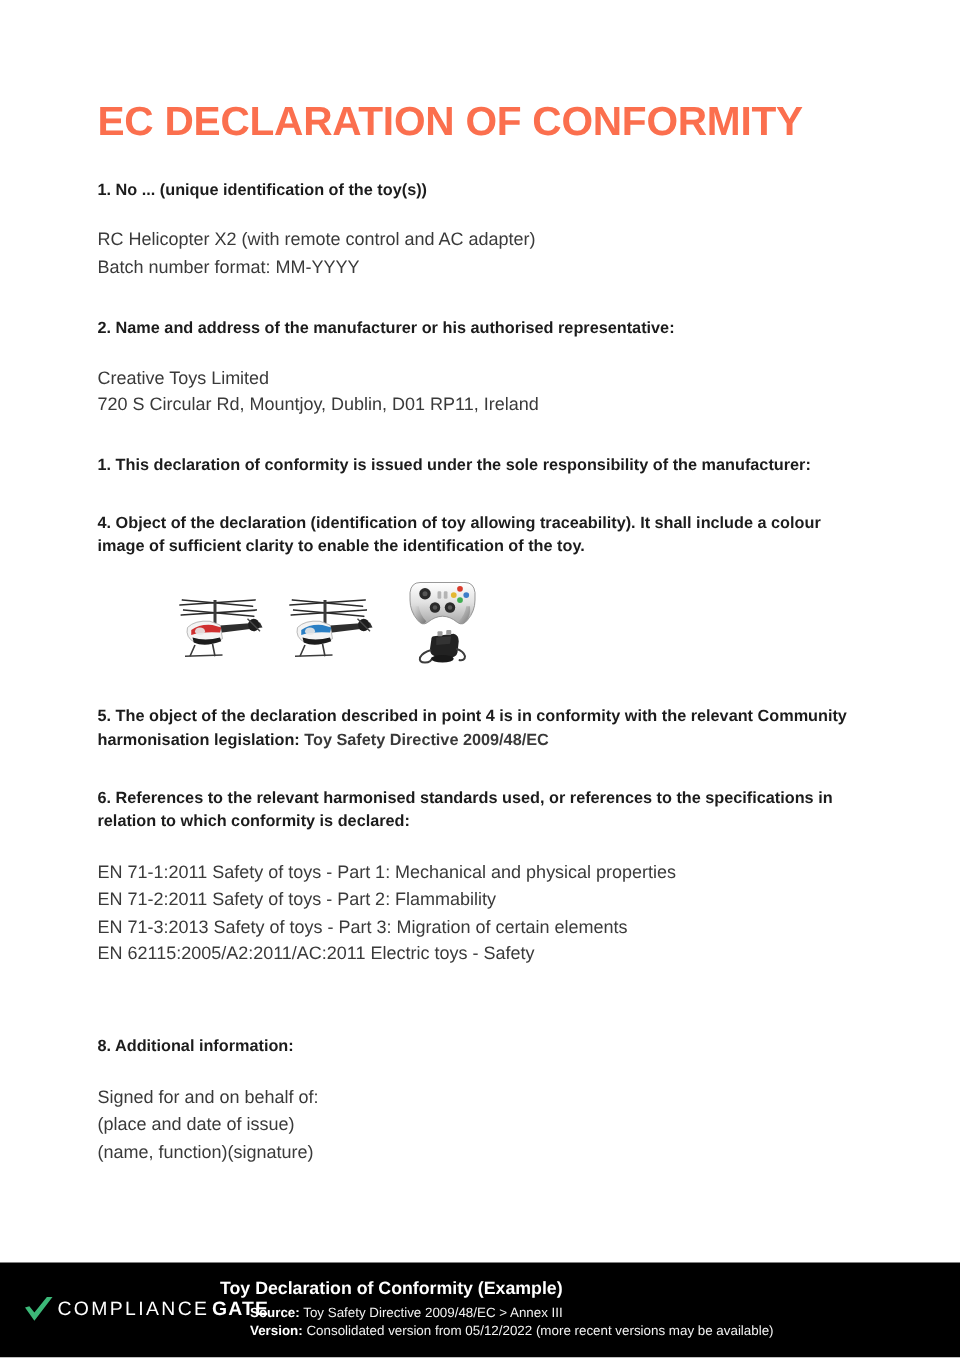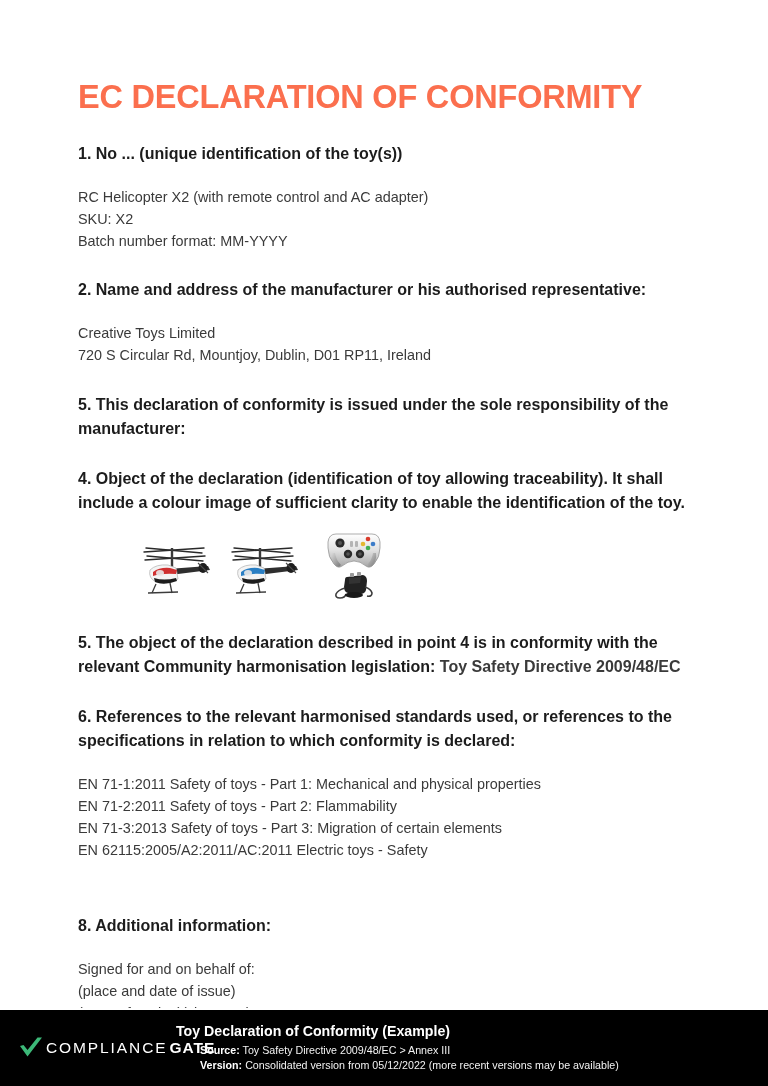--- a/index.html
+++ b/index.html
@@ -36,21 +36,21 @@
     font-size: 32.5px;
     font-weight: bold;
     letter-spacing: -0.2px;
     line-height: 1.1;
     margin-top: 80px;
     white-space: nowrap;
   }
 
   
   .heading {
-    font-size: 16px;
+    font-size: 13px;
     font-weight: bold;
     color: #1c1c1c;
     line-height: 1.5;
   }
 
   .para {
     font-size: 14.4px;
     font-weight: normal;
     color: #3a3a3a;
     line-height: 1.52;
@@ -159,33 +159,32 @@
 
   <div class="doc-body">
 
     <h1 class="doc-title">EC DECLARATION OF CONFORMITY</h1>
 
     <div class="gap-lg"></div>
 
     <div class="heading">1. No ... (unique identification of the toy(s))</div>
     <div class="gap-md"></div>
     <div class="para">RC Helicopter X2 (with remote control and AC adapter)</div>
-    <div class="para">SKU: X2</div>
     <div class="para">Batch number format: MM-YYYY</div>
 
     <div class="gap-lg"></div>
 
     <div class="heading">2. Name and address of the manufacturer or his authorised representative:</div>
     <div class="gap-md"></div>
     <div class="para">Creative Toys Limited</div>
     <div class="para">720 S Circular Rd, Mountjoy, Dublin, D01 RP11, Ireland</div>
 
     <div class="gap-lg"></div>
 
-    <div class="heading">5. This declaration of conformity is issued under the sole responsibility of the manufacturer:</div>
+    <div class="heading">1. This declaration of conformity is issued under the sole responsibility of the manufacturer:</div>
 
     <div class="gap-lg"></div>
 
     <div class="heading">4. Object of the declaration (identification of toy allowing traceability). It shall include a colour image of sufficient clarity to enable the identification of the toy.</div>
 
     <div class="product-strip">
 
       <svg class="prod heli-a" width="78" height="58" viewBox="0 0 78 58">
         <g stroke="#2a2a2a" stroke-width="1.4" stroke-linecap="round">
           <line x1="8" y1="13" x2="68" y2="9"></line>

